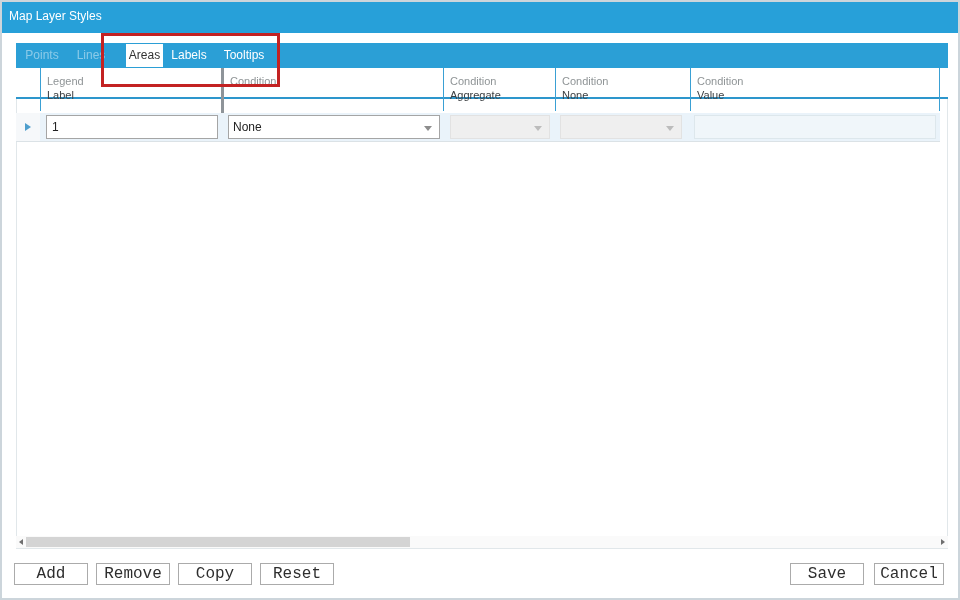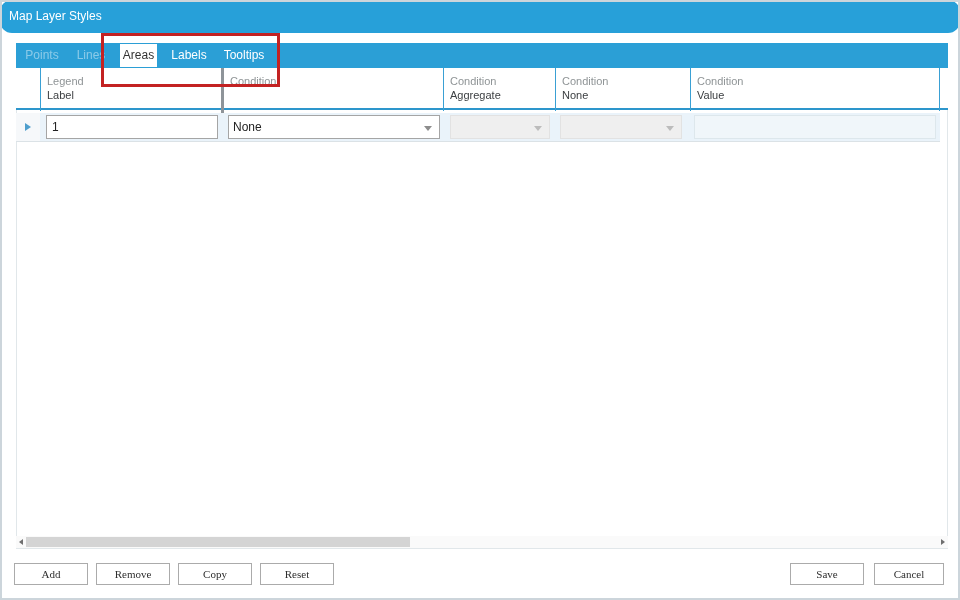--- a/index.html
+++ b/index.html
@@ -2,39 +2,39 @@
 <html><head>
 <meta charset="utf-8">
 <style>
   * { margin:0; padding:0; box-sizing:border-box; }
   html,body { width:960px; height:600px; overflow:hidden;
     font-family:"Liberation Sans","DejaVu Sans",sans-serif; background:#fff; }
   .abs { position:absolute; }
 
   
   .dialog-frame { position:absolute; inset:0; border:2px solid #ccd5db; pointer-events:none; z-index:60; }
-  .titlebar { left:0; top:0; width:960px; height:33px; background:#27a0d9;border-radius:12px; }
+  .titlebar { left:0; top:0; width:960px; height:33px; background:#27a0d9; }
   .titlebar-text { position:absolute; left:9px; top:9px; color:#fff; font-size:12px; }
 
   
   .tabstrip { left:16px; top:43px; width:932px; height:25px; background:#2b9fd6; }
   .tab { position:absolute; top:0; height:25px; line-height:25px; text-align:center;
          font-size:12px; color:#fff; cursor:default; }
   .tab.dim { color:rgba(255,255,255,0.45); }
   .tab.selected { top:1px; height:23px; line-height:23px; background:#fff; color:#333; }
 
   
   .annotation-rect { left:101px; top:33px; width:179px; height:54px;
     border:3px solid #c32222; z-index:50; pointer-events:none; background:transparent; }
 
   
   .grid-box { left:16px; top:43px; width:932px; height:506px;
     border-left:1px solid #e1e7ea; border-right:1px solid #e1e7ea; border-bottom:1px solid #e1e7ea; }
 
-  .grid-header { left:16px; top:68px; width:932px; height:42px; background:#fff;
+  .grid-header { left:16px; top:68px; width:932px; height:31px; background:#fff;
     border-bottom:2px solid #2d96cc; }
   .hcell { position:absolute; top:0; height:43px; padding:6px 0 0 6px; border-left:1px solid #3aa0d4; }
   .hcell .l1 { font-size:11px; color:#8f9496; line-height:14px; }
   .hcell .l2 { font-size:11px; color:#3d4043; font-weight:normal; line-height:14px; }
   .freeze-divider { position:absolute; top:0; width:3px; background:#8e9499; }
 
   .grid-row { left:16px; top:113px; width:924px; height:29px; background:#eaf3fa;
     border-bottom:1px solid #dbe2e6; }
   .row-selector-cell { position:absolute; left:0; top:0; width:24px; height:28px; background:#f6f8fa; }
   .row-arrow { position:absolute; left:9px; top:10px; width:0; height:0;
@@ -53,37 +53,37 @@
 
   
   .hscroll { left:16px; top:536px; width:932px; height:12px; background:#fafafa; }
   .sb-thumb { position:absolute; left:10px; top:1px; width:384px; height:10px; background:#d4d4d4; }
   .sb-arrow { position:absolute; top:3px; width:0; height:0; }
   .sb-arrow.left { left:3px; border-top:3px solid transparent; border-bottom:3px solid transparent; border-right:4px solid #6f6f6f; }
   .sb-arrow.right { right:3px; border-top:3px solid transparent; border-bottom:3px solid transparent; border-left:4px solid #6f6f6f; }
 
   
   .btn { position:absolute; top:563px; height:22px; background:#fff; border:1px solid #ababab;
-    font-size:11px; color:#2e2e2e; text-align:center; line-height:20px; cursor:default;
-    font-family:Liberation Serif, serif; }
+    font-size:16px; color:#2e2e2e; text-align:center; line-height:20px; cursor:default;
+    font-family:Liberation Mono, monospace; }
 </style>
 </head>
 <body>
 
 <div class="abs titlebar">
   <span class="titlebar-text">Map Layer Styles</span>
 </div>
 <div class="dialog-frame"></div>
 
 <div class="abs grid-box"></div>
 
 <div class="abs tabstrip">
   <div class="tab dim" style="left:0;width:52px;">Points</div>
   <div class="tab dim" style="left:52px;width:46px;">Lines</div>
-  <div class="tab selected" style="left:104px;width:37px;">Areas</div>
+  <div class="tab selected" style="left:110px;width:37px;">Areas</div>
   <div class="tab" style="left:148px;width:50px;">Labels</div>
   <div class="tab" style="left:202px;width:52px;">Tooltips</div>
 </div>
 
 <div class="abs annotation-rect"></div>
 
 <div class="abs grid-header">
   <div class="hcell" style="left:24px;width:181px;">
     <div class="l1">Legend</div>
     <div class="l2">Label</div>

